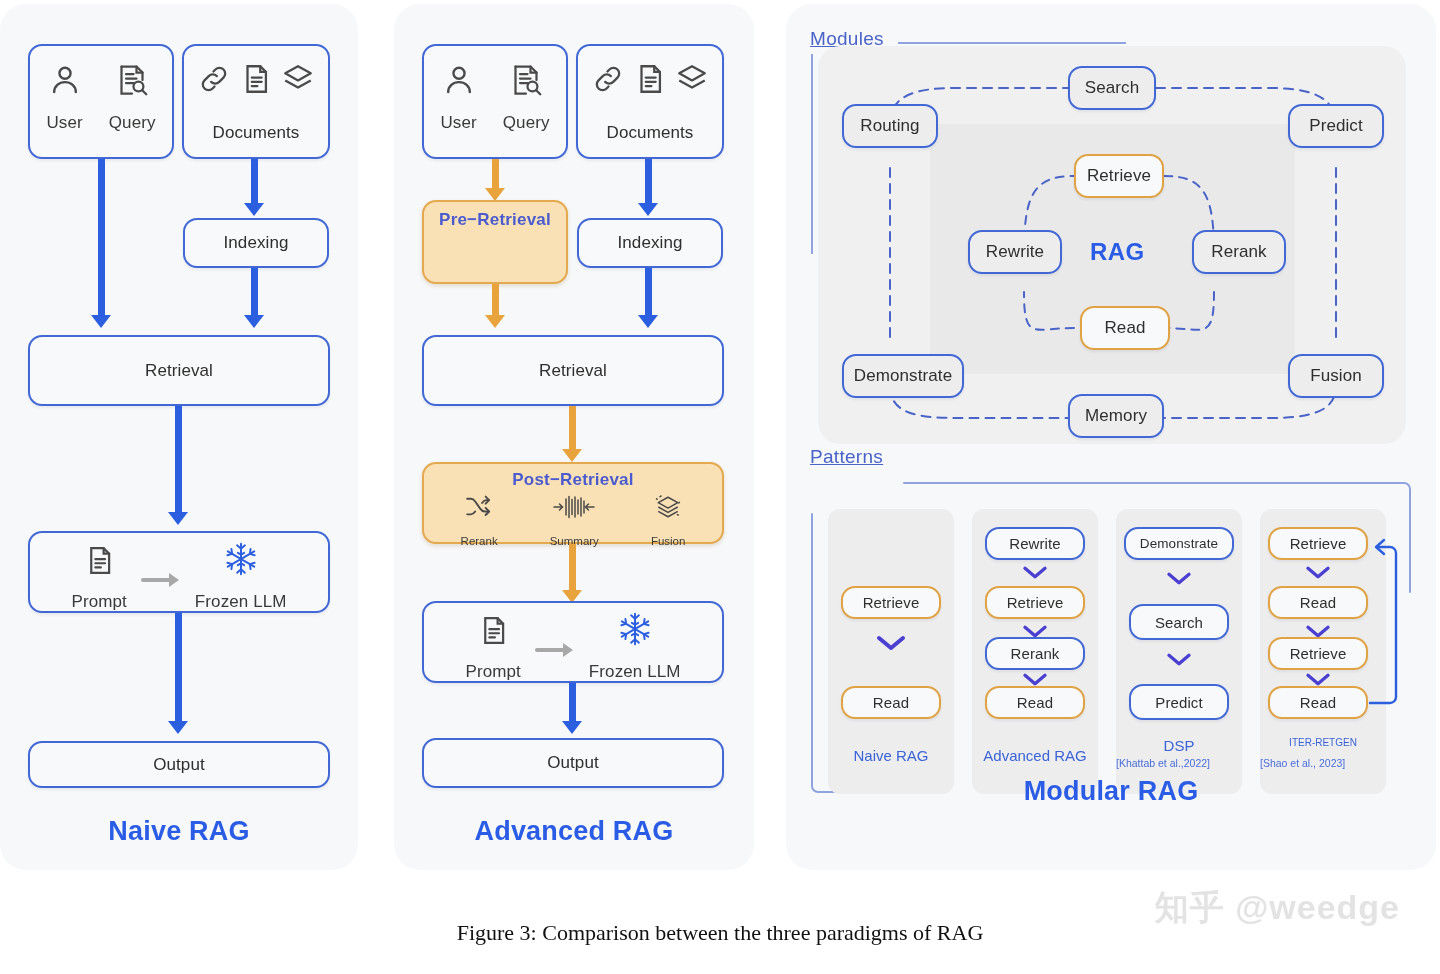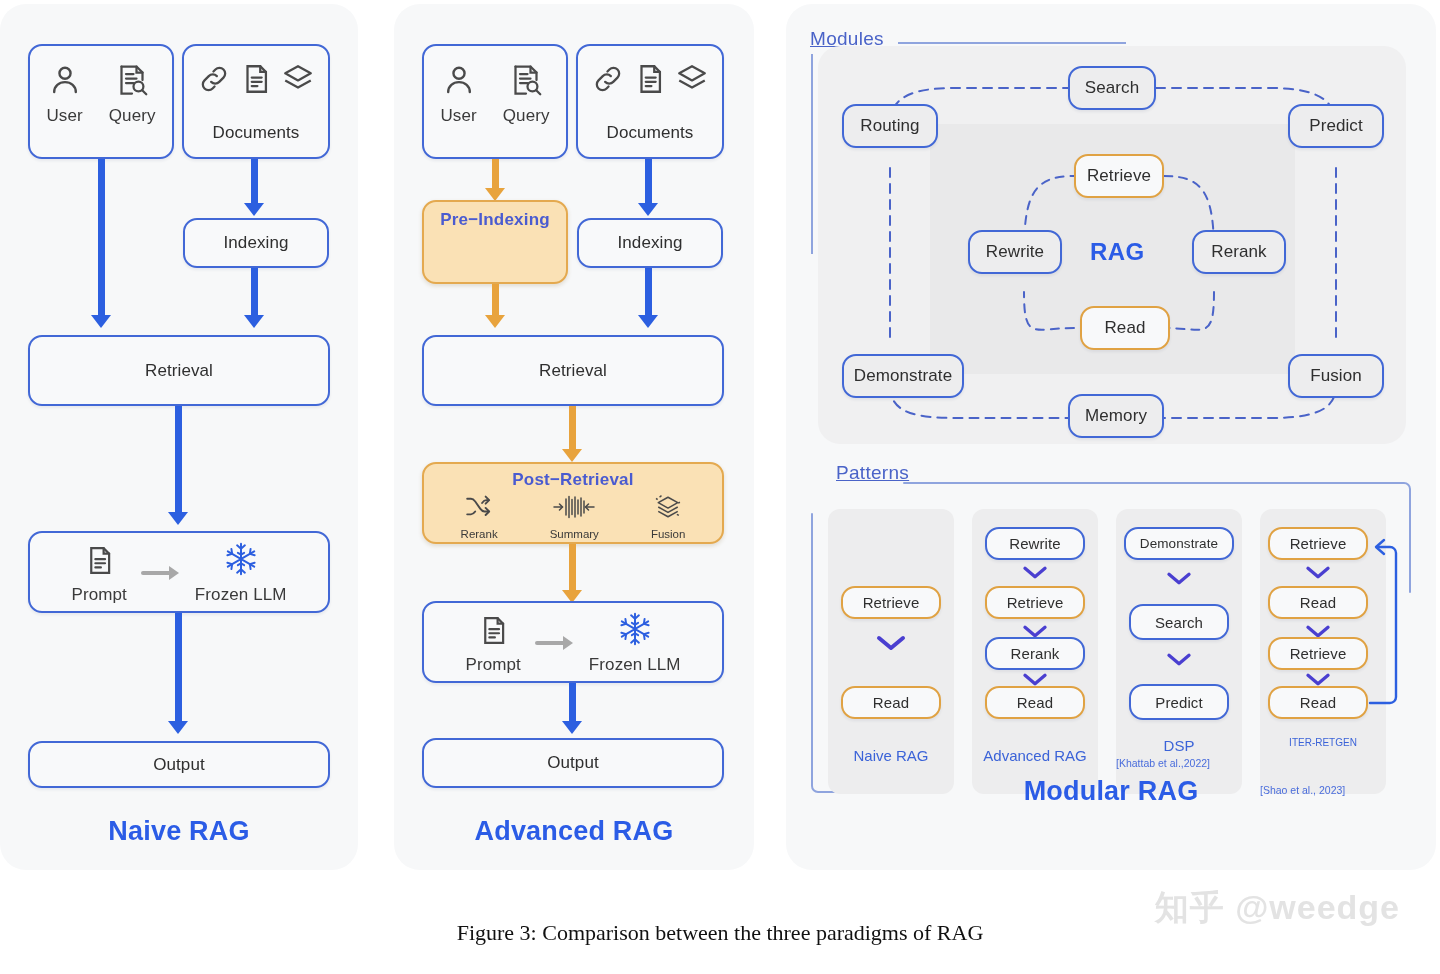--- a/index.html
+++ b/index.html
@@ -36,21 +36,21 @@
     border-top:13px solid #2c5fe0;
   }
   .arrow.orangeline{background:#e8a33d;}
   .arrowhead.orange{border-top-color:#e8a33d;}
 
   
   .iconrow{
     position:absolute;display:flex;align-items:flex-end;justify-content:center;
     gap:26px;width:100%;
   }
-  .iconcell{display:flex;flex-direction:column;align-items:center;gap:8px;}
+  .iconcell{display:flex;flex-direction:column;align-items:center;gap:15px;}
   .iconcell .lbl{font-size:17px;color:#3a3a3a;}
   .icn{display:block;}
 
   
   .coltitle{
     position:absolute;width:100%;text-align:center;
     font-size:27px;font-weight:bold;color:#2b5ce6;letter-spacing:.2px;
   }
 
   
@@ -260,21 +260,21 @@
     <span class="lbl" style="position:absolute;bottom:14px;left:0;width:100%;text-align:center;font-size:17px;">Documents</span>
   </div>
 
   <div class="arrow v orangeline" style="left:98px;top:155px;height:33px;"></div>
   <div class="arrowhead orange" style="left:91px;top:184px;"></div>
 
   <div class="arrow v" style="left:251px;top:155px;height:48px;"></div>
   <div class="arrowhead" style="left:244px;top:199px;"></div>
 
   <div class="softcard" style="left:28px;top:196px;width:146px;height:84px;">
-    <div class="head">Pre−Indexing</div>
+    <div class="head">Pre−Retrieval</div>
   </div>
 
   <div class="node" style="left:183px;top:214px;width:146px;height:50px;">
     <span>Indexing</span>
   </div>
 
   <div class="arrow v orangeline" style="left:98px;top:280px;height:35px;"></div>
   <div class="arrowhead orange" style="left:91px;top:311px;"></div>
 
   <div class="arrow v" style="left:251px;top:264px;height:51px;"></div>
@@ -424,21 +424,21 @@
     <div class="node grayfill" style="left:470px;top:308px;width:96px;height:44px;">
       <span>Fusion</span>
     </div>
     <div class="node grayfill" style="left:250px;top:348px;width:96px;height:44px;">
       <span>Memory</span>
     </div>
 
     <div class="raglabel" style="left:272px;top:192px;">RAG</div>
   </div>
 
-  <div class="sect-label" style="left:24px;top:458px;margin-left:26px;">Patterns</div>
+  <div class="sect-label" style="left:24px;top:442px;">Patterns</div>
   <svg width="620" height="330" viewBox="0 0 620 330" style="position:absolute;left:14px;top:470px;">
     <g fill="none" stroke="#8fa4de" stroke-width="2" stroke-linecap="round">
       <path d="M104 9 H604 a6 6 0 0 1 6 6 V118"></path>
       <path d="M12 40 V312 a6 6 0 0 0 6 6 H78"></path>
     </g>
   </svg>
 
   <div class="patcard" style="left:42px;top:505px;width:126px;height:285px;">
     <div class="node orange" style="left:13px;top:77px;width:100px;height:33px;font-size:15px;">
       <span>Retrieve</span>
@@ -518,20 +518,20 @@
     </svg>
     <div class="node orange" style="left:8px;top:177px;width:100px;height:33px;font-size:15px;">
       <span>Read</span>
     </div>
 
     <svg width="50" height="190" viewBox="0 0 50 190" style="position:absolute;left:104px;top:24px;">
       <path d="M14 14 H26 a6 6 0 0 1 6 6 V164 a6 6 0 0 1 -6 6 H6" fill="none" stroke="#2c5fe0" stroke-width="2.4" stroke-linecap="round" stroke-linejoin="round"></path>
       <path d="M20 7 L12 14 L20 21" fill="none" stroke="#2c5fe0" stroke-width="2.4" stroke-linecap="round" stroke-linejoin="round"></path>
     </svg>
     <div class="patname" style="top:228px;font-size:10px;">ITER-RETGEN</div>
-    <div class="patcite" style="top:248px;margin-top:27px;">[Shao et al., 2023]</div>
+    <div class="patcite" style="top:248px;">[Shao et al., 2023]</div>
   </div>
 
   <div class="coltitle" style="top:772px;">Modular RAG</div>
 </div>
 
 <div id="watermark">知乎 @weedge</div>
 <div id="caption">Figure 3: Comparison between the three paradigms of RAG</div>
 
 </body></html>

